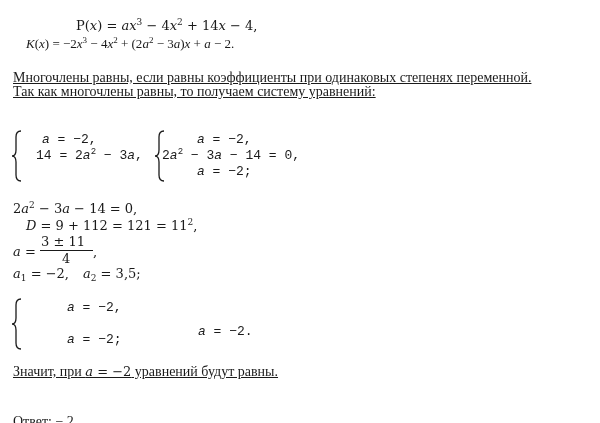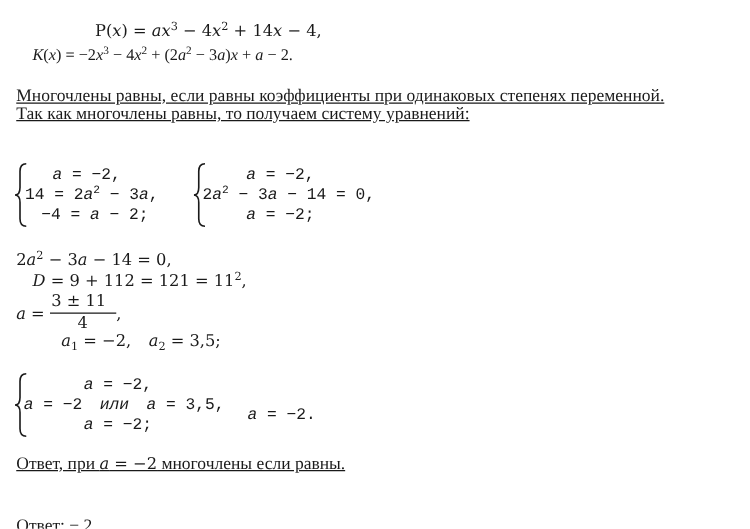--- a/index.html
+++ b/index.html
@@ -29,22 +29,21 @@
 </div>
 
 <div class="t" style="left:13px; top:70px;">Многочлены равны, если равны коэффициенты при одинаковых степенях переменной.</div>
 <div class="t" style="left:13px; top:84px;">Так как многочлены равны, то получаем систему уравнений:</div>
 
 <div class="sys" style="left:12px; top:130px; width:130px; height:52px;">
   <svg class="bracesvg" style="left:0; top:0;" width="10" height="52" viewBox="0 0 10 52">
     <path d="M9 1 Q4 1 4 7 L4 20 Q4 26 0 26 Q4 26 4 32 L4 45 Q4 51 9 51" fill="none" stroke="#1a1a1a" stroke-width="1.3"></path>
   </svg>
   <div class="row" style="left:30px; top:2px;"><i>a</i><span> = −2,</span></div>
-  <div class="row" style="left:8px; top:18px;"><span>14 = 2</span><i>a</i><sup>2</sup><span> − 3</span><i>a</i><span>,</span></div>
-  <div class="row" style="left:21px; top:34px;"><span>−4 = </span><i>a</i><span> − 2;</span></div>
+  <div class="row" style="left:24px; top:18px;"><span>14 = 2</span><i>a</i><sup>2</sup><span> − 3</span><i>a</i><span>,</span></div>
 </div>
 
 <div class="sys" style="left:155px; top:130px; width:150px; height:52px;">
   <svg class="bracesvg" style="left:0; top:0;" width="10" height="52" viewBox="0 0 10 52">
     <path d="M9 1 Q4 1 4 7 L4 20 Q4 26 0 26 Q4 26 4 32 L4 45 Q4 51 9 51" fill="none" stroke="#1a1a1a" stroke-width="1.3"></path>
   </svg>
   <div class="row" style="left:42px; top:2px;"><i>a</i><span> = −2,</span></div>
   <div class="row" style="left:7px; top:18px;"><span>2</span><i>a</i><sup>2</sup><span> − 3</span><i>a</i><span> − 14 = 0,</span></div>
   <div class="row" style="left:42px; top:34px;"><i>a</i><span> = −2;</span></div>
 </div>
@@ -54,27 +53,26 @@
 <div class="m" style="left:26px; top:218px;"><i>D</i><span> = 9 + 112 = 121 = 11</span><sup>2</sup><span>,</span></div>
 
 <div class="frac" style="left:13px; top:234px; width:100px; height:34px;">
   <span style="position:absolute; left:0; top:10px;"><i>a</i><span> =</span></span>
   <span class="num" style="left:28px; top:0;">3 ± 11</span>
   <span class="bar" style="left:27px; top:16px; width:53px;"></span>
   <span class="den" style="left:49px; top:17px;">4</span>
   <span style="position:absolute; left:80px; top:10px;">,</span>
 </div>
 
-<div class="m" style="left:13px; top:266px;margin-left:36px;"><i>a</i><sub>1</sub><span> = −2,</span><span style="display:inline-block; width:14px;"></span><i>a</i><sub>2</sub><span> = 3,5;</span></div>
+<div class="m" style="left:13px; top:266px;"><i>a</i><sub>1</sub><span> = −2,</span><span style="display:inline-block; width:14px;"></span><i>a</i><sub>2</sub><span> = 3,5;</span></div>
 
 <div class="sys" style="left:12px; top:298px; width:260px; height:52px;">
   <svg class="bracesvg" style="left:0; top:0;" width="10" height="52" viewBox="0 0 10 52">
     <path d="M9 1 Q4 1 4 7 L4 20 Q4 26 0 26 Q4 26 4 32 L4 45 Q4 51 9 51" fill="none" stroke="#1a1a1a" stroke-width="1.3"></path>
   </svg>
   <div class="row" style="left:55px; top:2px;"><i>a</i><span> = −2,</span></div>
-  <div class="row" style="left:7px; top:18px;"><i>a</i><span> = −2</span><span style="display:inline-block; width:14px;"></span><i>или</i><span style="display:inline-block; width:14px;"></span><i>a</i><span> = 3,5,</span></div>
   <div class="row" style="left:55px; top:34px;"><i>a</i><span> = −2;</span></div>
   <div class="row" style="left:186px; top:26px;"><i>a</i><span> = −2.</span></div>
 </div>
 
-<div class="t" style="left:13px; top:364px;"><span>Ответ, при </span><i style="font-family:'DejaVu Serif',serif; font-size:13px;">a</i><span style="font-family:'DejaVu Serif',serif; font-size:13px;"> = −2</span><span> многочлены если равны.</span></div>
+<div class="t" style="left:13px; top:364px;"><span>Значит, при </span><i style="font-family:'DejaVu Serif',serif; font-size:13px;">a</i><span style="font-family:'DejaVu Serif',serif; font-size:13px;"> = −2</span><span> уравнений будут равны.</span></div>
 
 <div class="t" style="left:13px; top:414px;">Ответ:  − 2.</div>
 
 </body></html>

